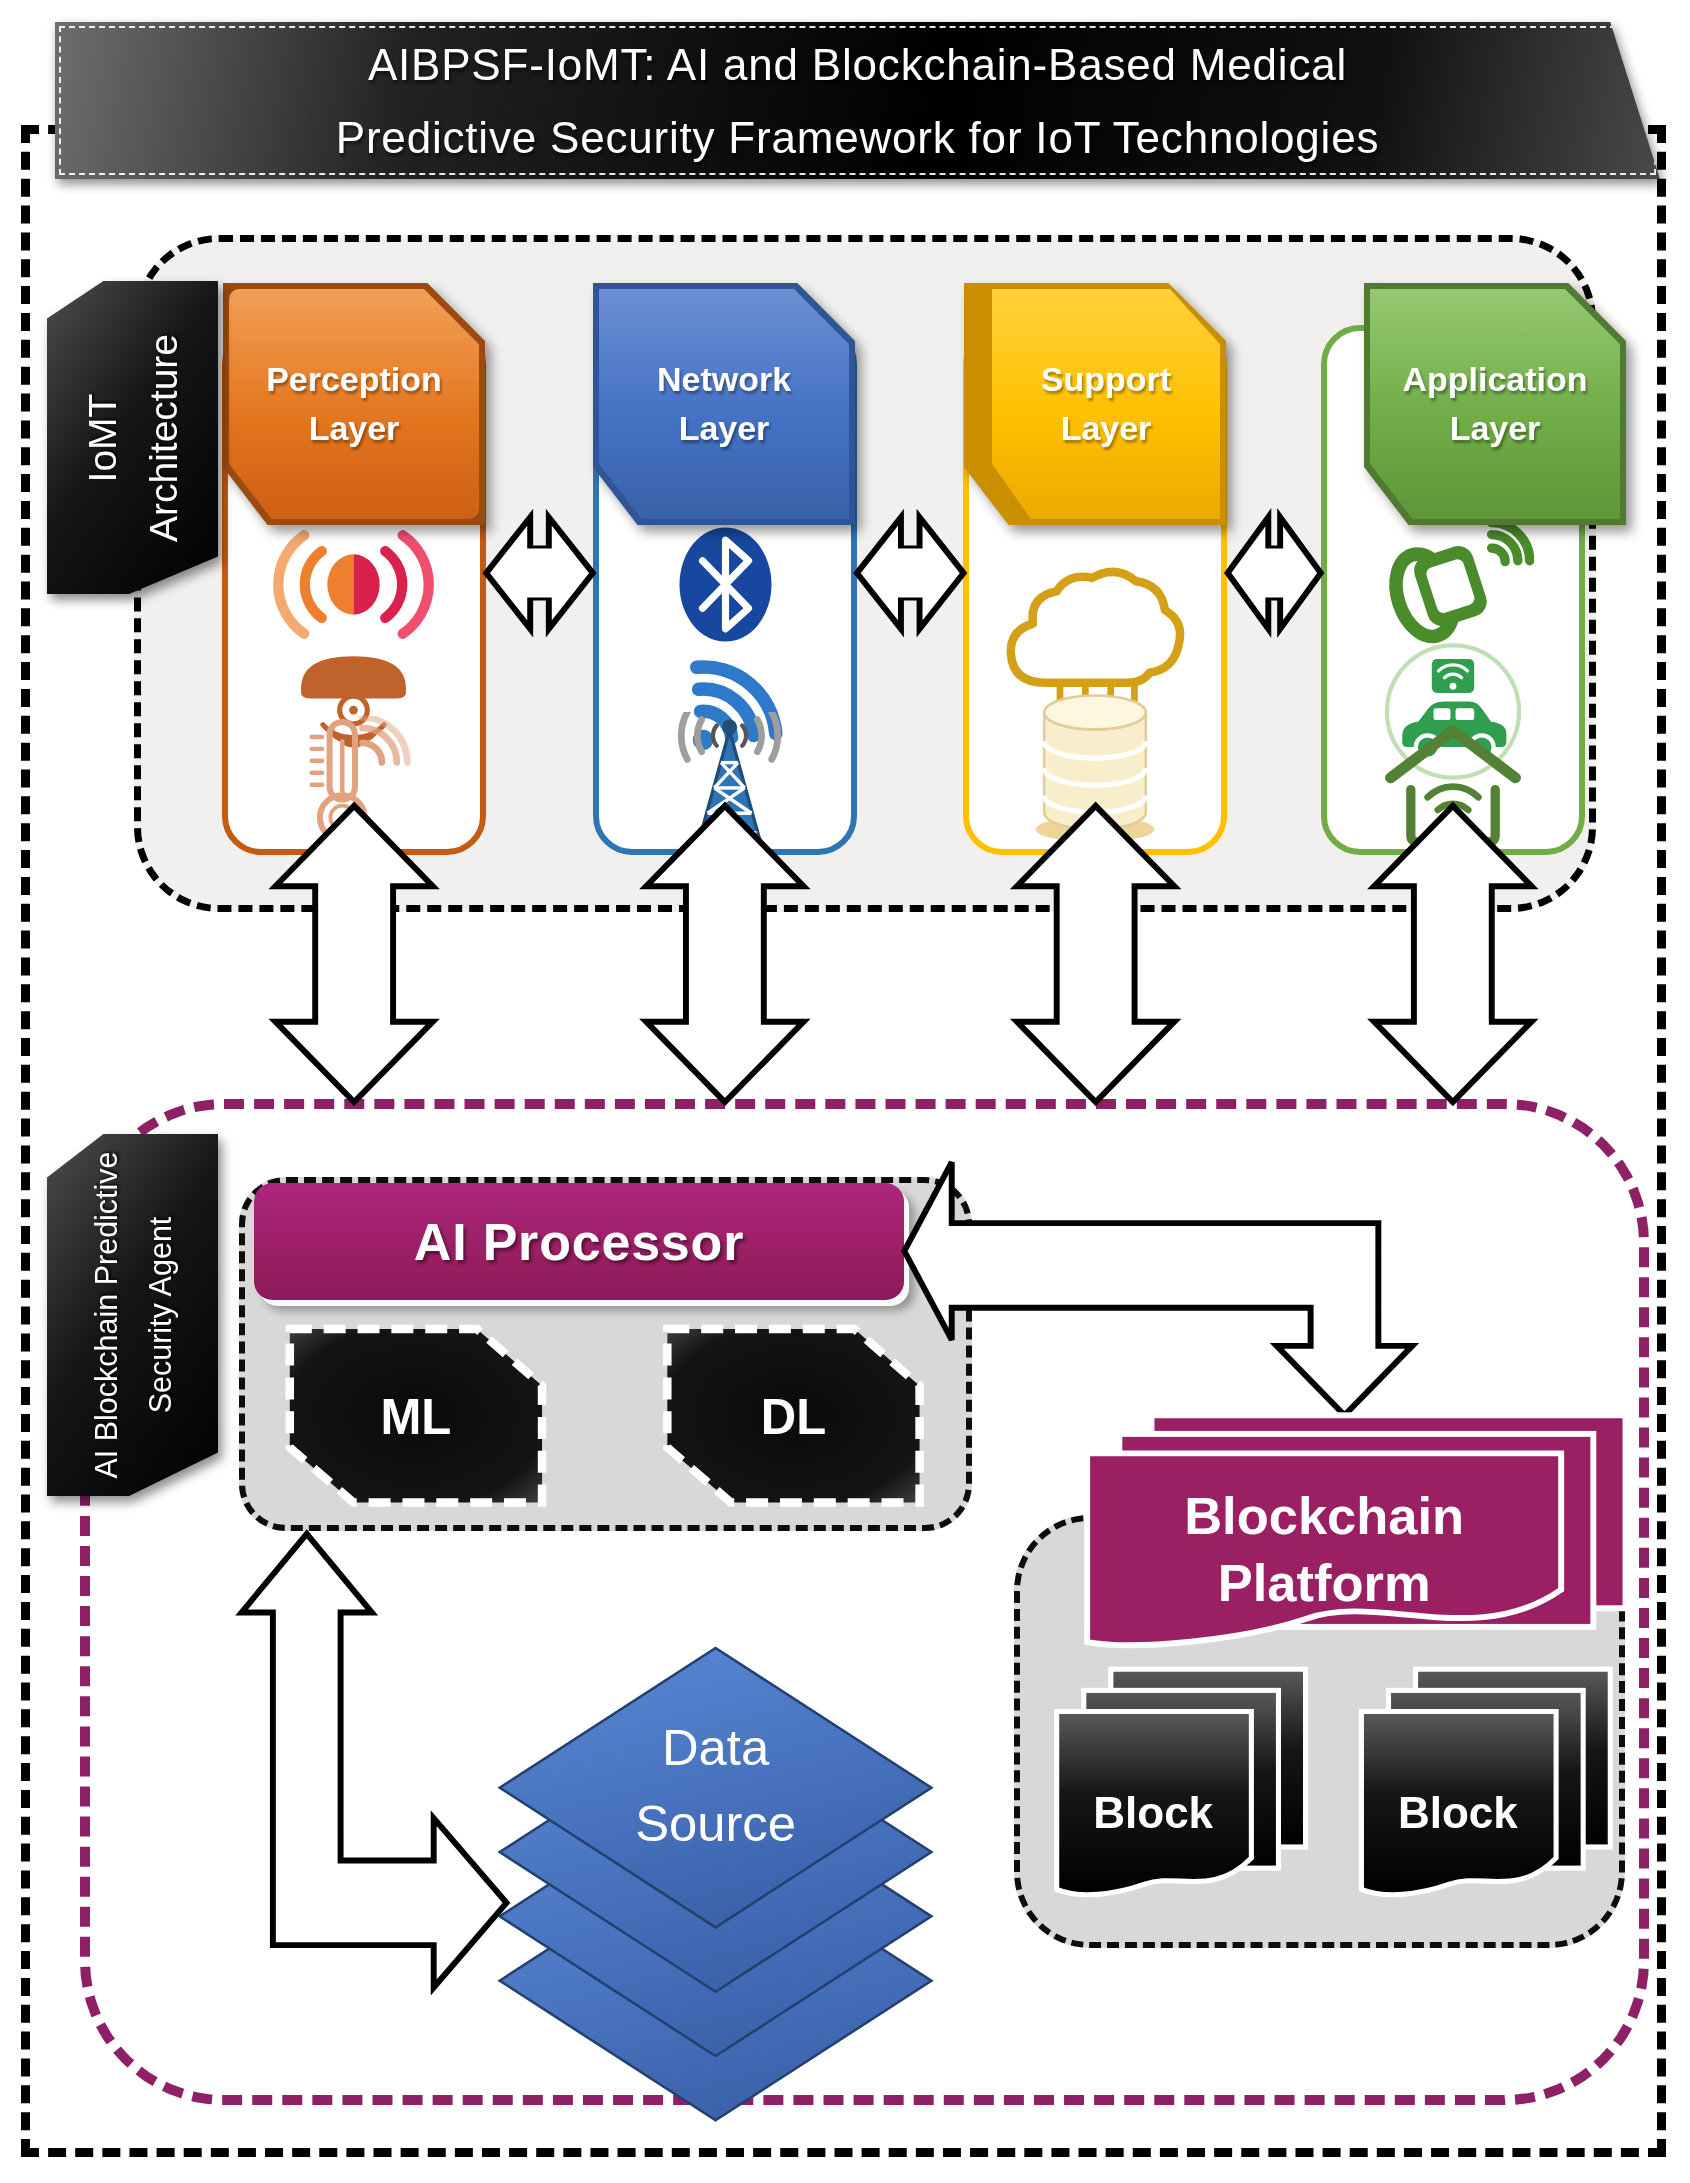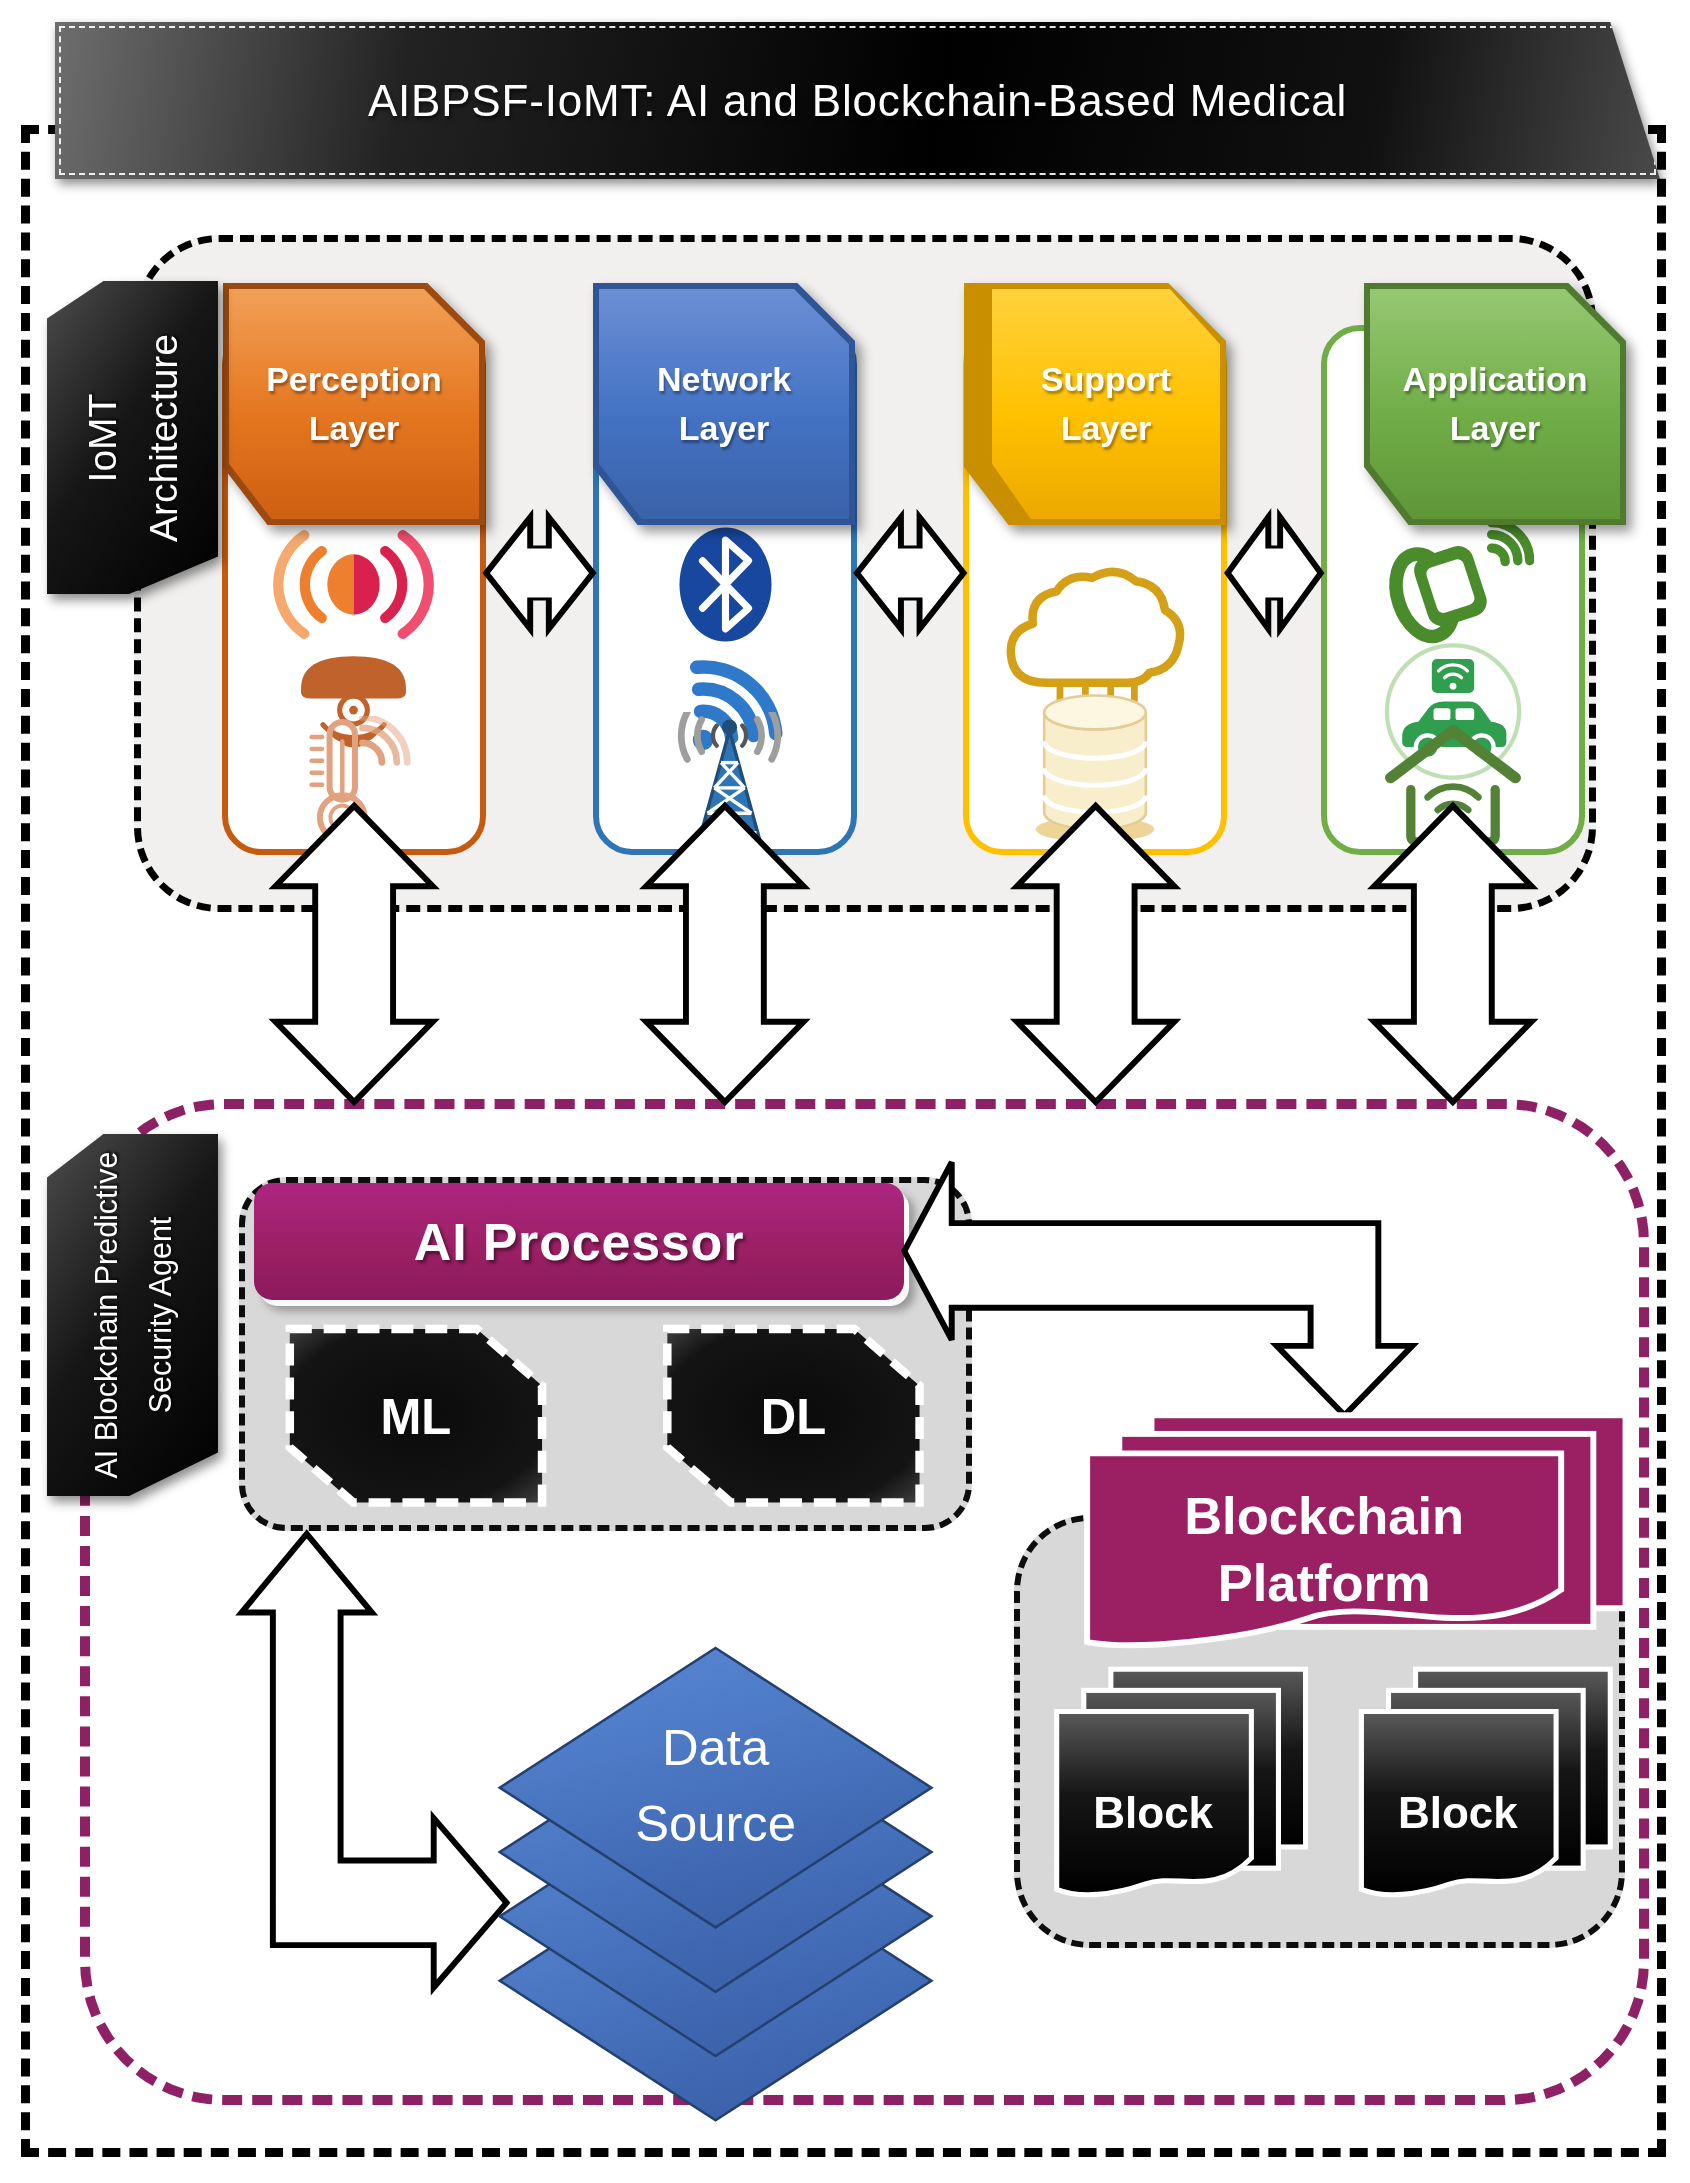--- a/index.html
+++ b/index.html
@@ -44,21 +44,21 @@
 
   
   .hdr-wrap{position:absolute;top:283px;width:262px;height:242px;z-index:6;
     filter:drop-shadow(6px 7.6px 6px rgba(0,0,0,.4));}
   .hdr-border{width:100%;height:100%;clip-path:polygon(0 0,78% 0,100% 24%,100% 100%,17% 100%,0 76%);}
   .hdr-fill{position:absolute;inset:6px;clip-path:polygon(0 0,78% 0,100% 24%,100% 100%,17% 100%,0 76%);
     display:flex;align-items:center;justify-content:center;text-align:center;}
   .hdr-label{color:#fff;font-size:34px;font-weight:700;line-height:49px;
     text-shadow:1.7px 2.5px 2.5px rgba(0,0,0,.35);}
   .hdr-perception .hdr-border{background:#9c4a0f;}
-  .hdr-perception .hdr-fill{background:linear-gradient(180deg,#f2a057 0%,#e4761f 55%,#cf5f13 100%);}
+  .hdr-perception .hdr-fill{background:linear-gradient(180deg,#f2a057 0%,#e4761f 55%,#cf5f13 100%);border-radius:10px;}
   .hdr-network .hdr-border{background:#2f5597;}
   .hdr-network .hdr-fill{background:linear-gradient(180deg,#6b8fd4 0%,#4472c4 55%,#3a62a8 100%);}
   .hdr-support .hdr-border{background:#c98f00;}
   .hdr-support .hdr-fill{background:linear-gradient(180deg,#ffd23c 0%,#ffc000 55%,#eda900 100%);margin-left:22px;}
   .hdr-application .hdr-border{background:#4f7a2f;}
   .hdr-application .hdr-fill{background:linear-gradient(180deg,#96c873 0%,#70ad47 55%,#5f9638 100%);}
 
   
   .agent-box{position:absolute;left:80px;top:1099px;width:1569px;height:1006px;
     background:#fff;border:10.2px dashed #8e2066;border-radius:144px;z-index:3;}
@@ -82,20 +82,21 @@
 <body>
 
 <div class="canvas">
 
   <div class="outer-frame"></div>
 
   <div class="title-wrap">
     <div class="title-shape">
       <div class="title-text">
         <div>AIBPSF-IoMT: AI and Blockchain-Based Medical</div>
+        <div>Predictive Security Framework for IoT Technologies</div>
       </div>
     </div>
   </div>
 
   <div class="iomt-box"></div>
 
   <div class="vband-wrap" style="left:47px;top:281px;width:171px;height:313px;">
     <div class="vband">
       <div class="vtext vtext-iomt">
         <div>IoMT</div>

